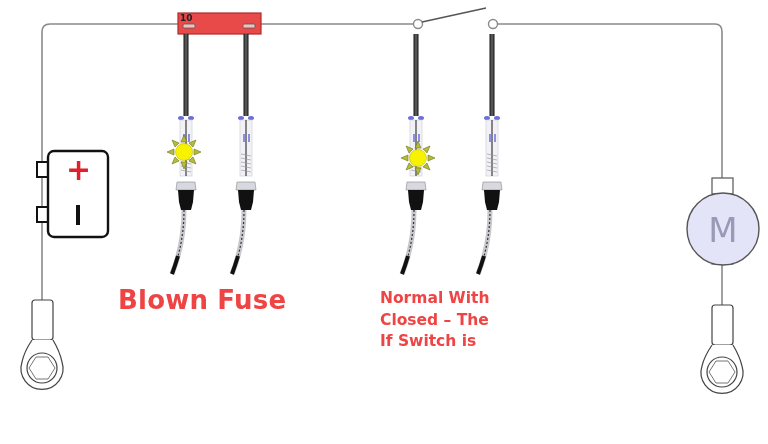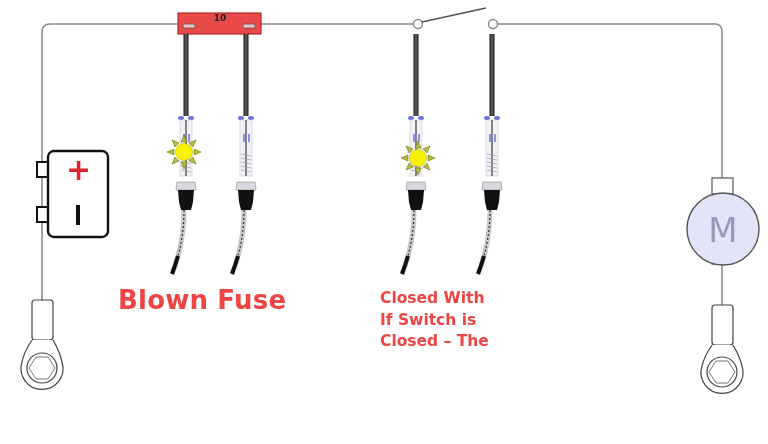--- a/index.html
+++ b/index.html
@@ -2,21 +2,21 @@
 <html><head>
   <meta charset="utf-8">
   <style>
     html, body { margin: 0; padding: 0; background: #ffffff; }
     body { width: 768px; height: 444px; overflow: hidden; position: relative; font-family: "DejaVu Sans", "Liberation Sans", sans-serif; }
     #diagram { position: absolute; left: 0; top: 0; width: 768px; height: 444px; }
     .label { position: absolute; color: #ef4444; font-weight: bold; font-family: "DejaVu Sans", "Liberation Sans", sans-serif; }
     .fuse-caption { left: 118px; top: 285px; font-size: 26px; letter-spacing: 0.2px; }
     .switch-caption { left: 380px; top: 288px; font-size: 15.5px; line-height: 21.5px; }
     .switch-caption div { white-space: nowrap; }
-    .fuse-rating { position: absolute; left: 180px; top: 13px; width: 80px; text-align: center; font-size: 9px; font-weight: bold; color: #222; font-family: "DejaVu Sans", sans-serif; }
+    .fuse-rating { position: absolute; left: 180px; top: 13px; width: 80px; font-size: 9px; font-weight: bold; color: #222; font-family: "DejaVu Sans", sans-serif; }
     .motor-letter { position: absolute; left: 700px; top: 210px; width: 46px; text-align: center; font-size: 34px; color: #9a9ab8; font-family: "DejaVu Sans", sans-serif; font-weight: normal; }
     .battery-pos { position: absolute; left: 66px; top: 155px; width: 24px; text-align: center; font-size: 30px; font-weight: bold; color: #e0202a; line-height: 30px; }
   </style>
 </head>
 <body>
 
 <svg id="diagram" viewBox="0 0 768 444" xmlns="http://www.w3.org/2000/svg">
   <defs>
     <linearGradient id="probeShaft" x1="0" x2="1">
       <stop offset="0" stop-color="#111"></stop>
@@ -130,16 +130,16 @@
   </g>
 </svg>
 
 <div class="fuse-rating">10</div>
 <div class="battery-pos">+</div>
 <div class="motor-letter">M</div>
 
 <div class="label fuse-caption">Blown Fuse</div>
 
 <div class="label switch-caption">
-  <div>Closed With</div>
+  <div>Normal With</div>
+  <div>Closed – The</div>
   <div>If Switch is</div>
-  <div>Closed – The</div>
 </div>
 
 </body></html>

